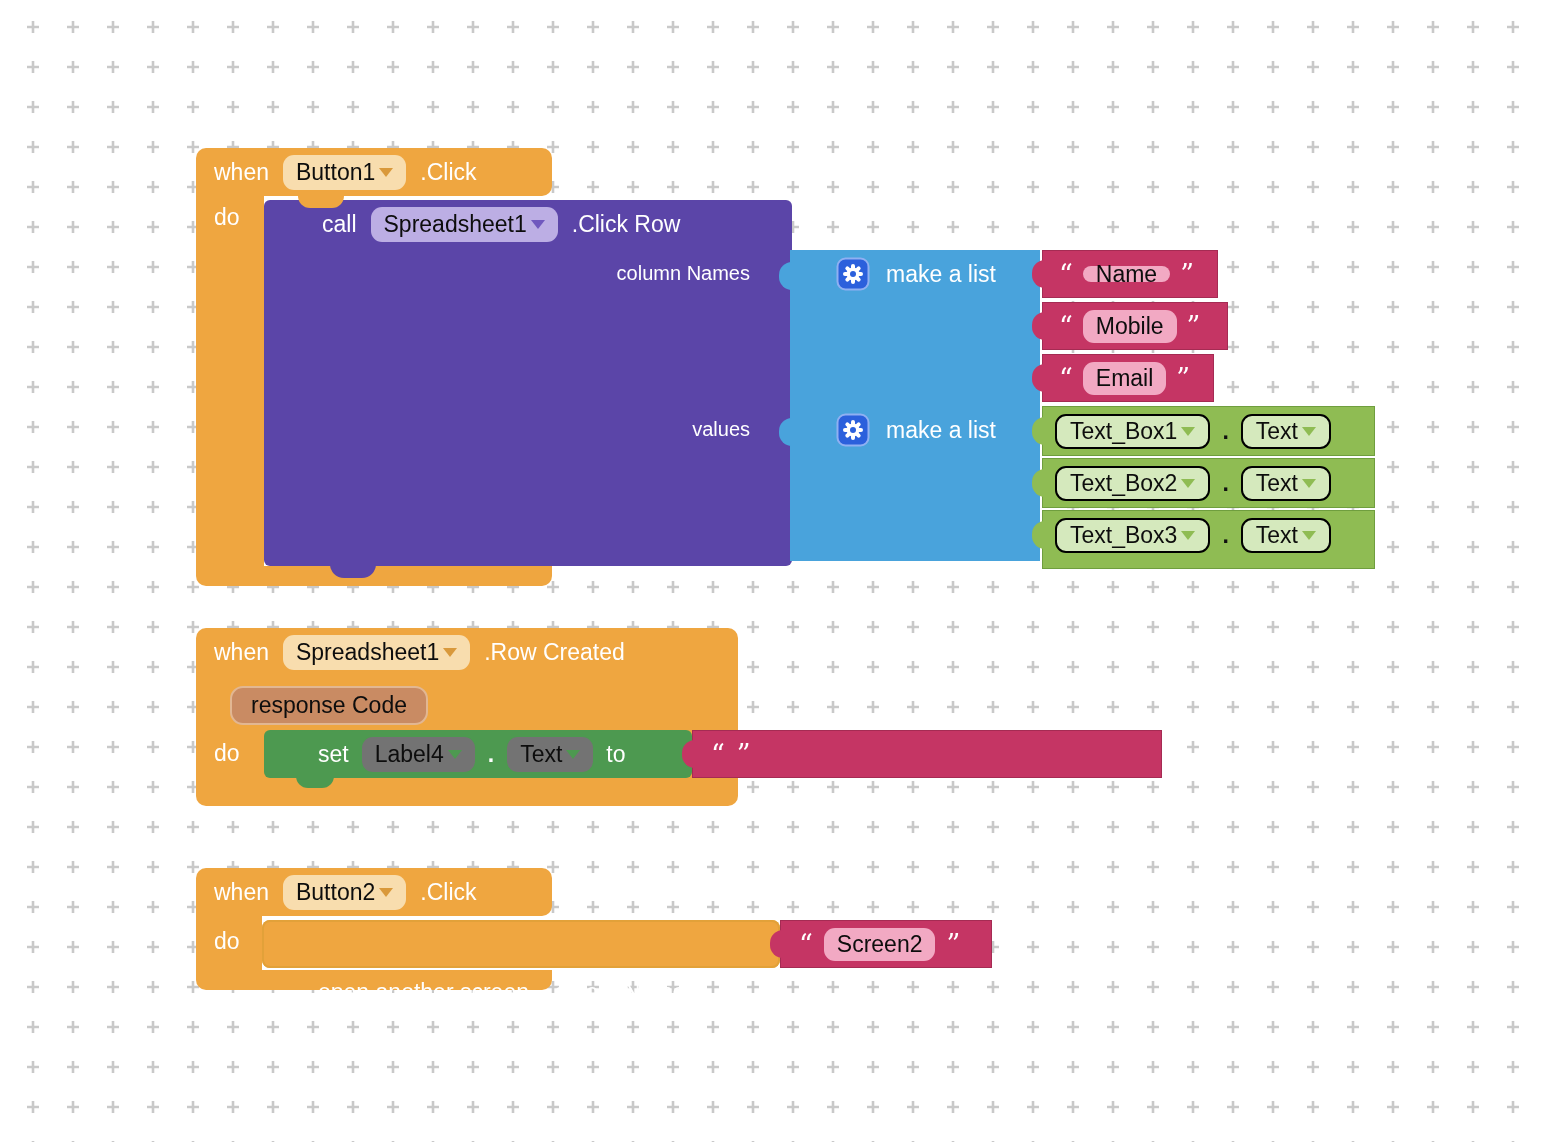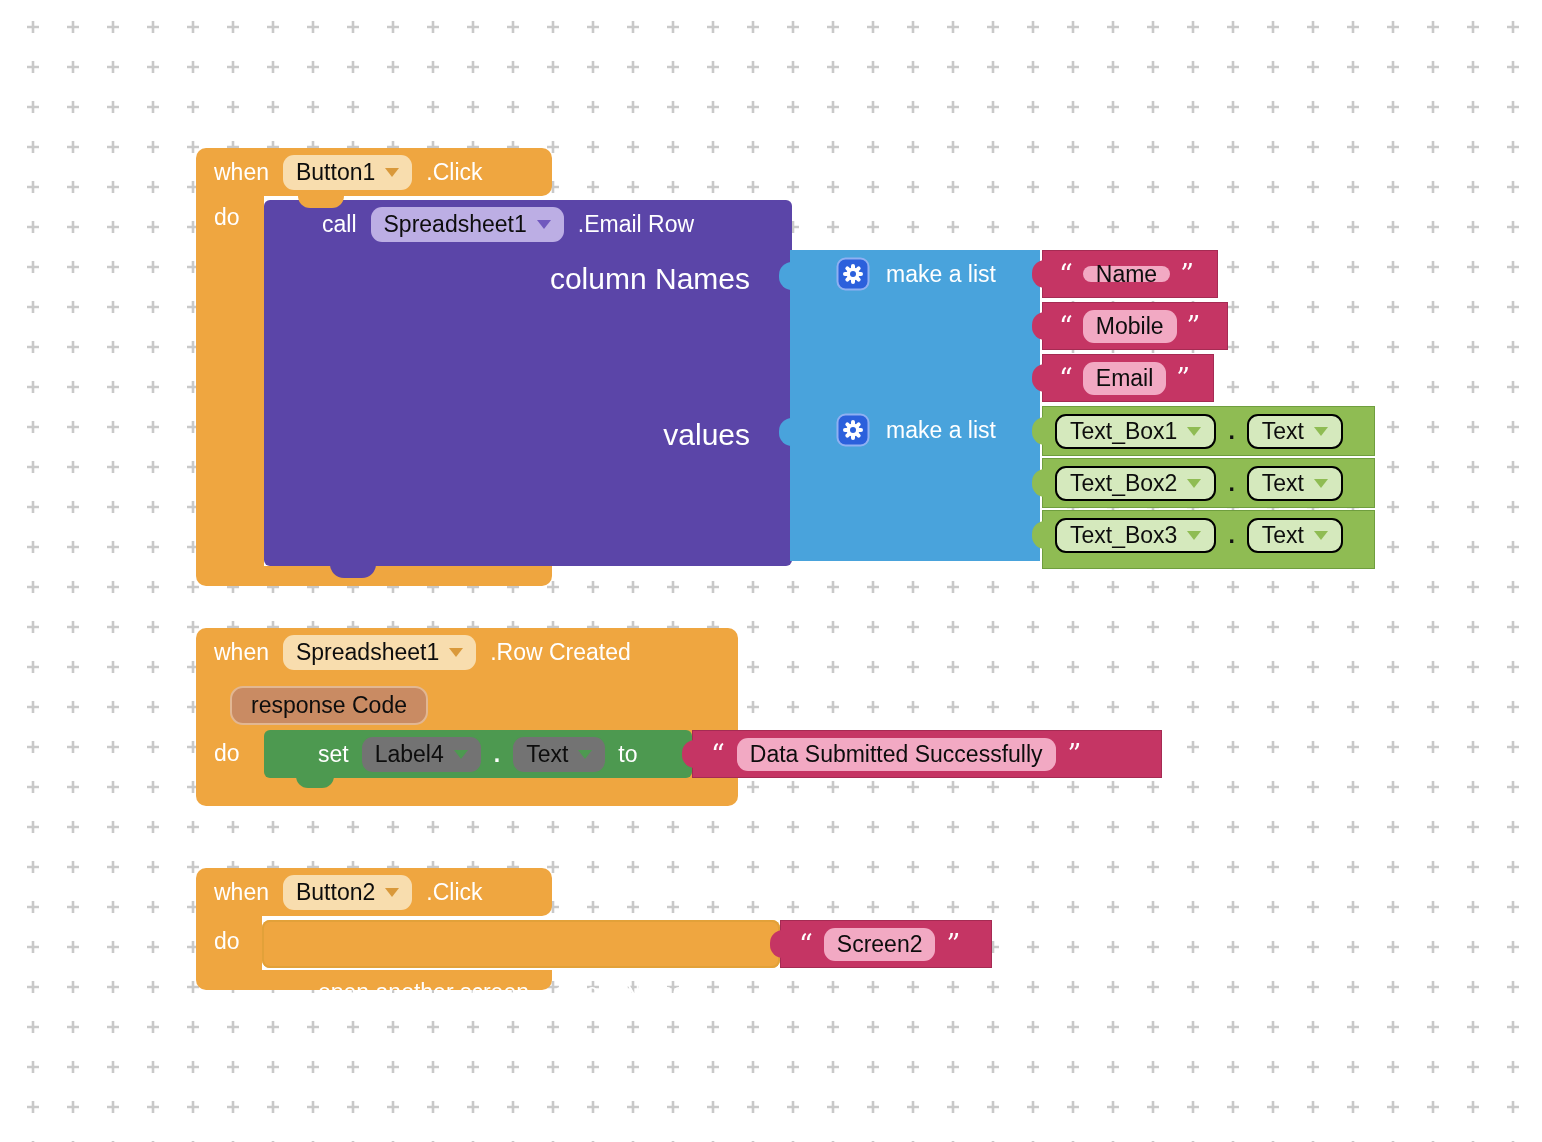--- a/index.html
+++ b/index.html
@@ -16,21 +16,21 @@
   .blue{background:#49A3DC;}
   .pink{background:#C53564;border:1px solid #A52B53;}
   .getter{background:#8FBC53;border:1px solid #6F9E3E;}
   .dgreen{background:#4D9950;}
   
   .wlbl{color:#ffffff;font-size:23px;line-height:1;white-space:nowrap;}
   .dot{color:#101010;font-size:23px;font-weight:bold;line-height:1;}
   .q{color:#ffffff;font-size:27px;line-height:1;font-family:"DejaVu Serif",serif;}
   
   .fld{
-    display:inline-flex;align-items:center;gap:10px;height:35px;
+    display:inline-flex;align-items:center;gap:4px;height:35px;
     border-radius:11px;padding:0 13px;font-size:23px;color:#0d0d0d;
     box-sizing:border-box;white-space:nowrap;
   }
   .fld-orange{background:#F8DDAE;}
   .fld-purple{background:#BCAEE4;}
   .fld-lgreen{background:#D5E9BD;border:2px solid #000000;}
   .fld-dgreen{background:#737373;}
   .fld-pink{background:#F2A9C3;}
   
   .arr{width:0;height:0;border-left:7px solid transparent;border-right:7px solid transparent;border-top:9px solid #000;display:inline-block;}
@@ -39,21 +39,21 @@
   .arr-green{border-top-color:#8FBC53;}
   .arr-dgreen{border-top-color:#4D9950;}
   
   .hrow{display:flex;align-items:center;gap:14px;height:48px;padding-left:18px;}
   .hrow-tight{display:flex;align-items:center;gap:14px;height:48px;padding-left:14px;}
   .bump{position:absolute;border-radius:0 0 17px 17px;z-index:4;}
   .tab{position:absolute;left:-11px;width:13px;height:28px;border-radius:14px 0 0 14px;z-index:3;}
   .pink .tab{background:#C53564;top:9px;}
   .getter .tab{background:#8FBC53;top:10px;}
   .blue .tab{background:#49A3DC;top:12px;}
-  .arglbl{position:absolute;right:42px;color:#fff;font-size:30px;white-space:nowrap;}
+  .arglbl{position:absolute;right:42px;color:#fff;font-size:20px;white-space:nowrap;}
   .param-pill{
     position:absolute;left:34px;top:58px;background:#C98B63;border:2px solid #E2B792;
     border-radius:13px;padding:4px 19px;font-size:23px;color:#0d0d0d;white-space:nowrap;
   }
   .z1{z-index:1;} .z2{z-index:2;padding-left:32px;} .z3{z-index:3;}
 </style>
 </head>
 <body>
 
 <div class="canvas">
@@ -83,21 +83,21 @@
   <div class="piece orange z1" style="left:196px;top:566px;width:356px;height:20px;border-radius:0 0 10px 10px;"></div>
   <div class="bump orange" style="left:298px;top:196px;width:46px;height:12px;"></div>
 
   <div class="piece purple z2" style="left:264px;top:200px;width:528px;height:366px;border-radius:6px;">
     <div class="hrow" style="padding-left:26px;">
       <span class="wlbl">call</span>
       <span class="fld fld-purple">
         <span>Spreadsheet1</span>
         <span class="arr arr-purple"></span>
       </span>
-      <span class="wlbl">.Email Row</span>
+      <span class="wlbl">.Click Row</span>
     </div>
     <span class="arglbl" style="top:62px;">column Names</span>
     <span class="arglbl" style="top:218px;">values</span>
   </div>
   <div class="bump purple" style="left:330px;top:564px;width:46px;height:14px;"></div>
 
   <div class="piece blue z2" style="left:790px;top:250px;width:250px;height:156px;">
     <span class="tab"></span>
     <div class="hrow-tight" style="gap:16px;">
       <svg width="34" height="34" viewBox="0 0 34 34">
@@ -237,23 +237,20 @@
       </span>
       <span class="wlbl">to</span>
     </div>
   </div>
   <div class="bump dgreen" style="left:296px;top:776px;width:38px;height:12px;"></div>
 
   <div class="piece pink z3" style="left:692px;top:730px;width:470px;height:48px;">
     <span class="tab"></span>
     <div class="hrow-tight" style="gap:12px;padding-left:18px;height:46px;">
       <span class="q">“</span>
-      <span class="fld fld-pink" style="height:33px;">
-        <span>Data Submitted Successfully</span>
-      </span>
       <span class="q">”</span>
     </div>
   </div>
 
   <div class="piece orange z1" style="left:196px;top:868px;width:356px;height:48px;border-radius:10px 10px 10px 0;">
     <div class="hrow">
       <span class="wlbl">when</span>
       <span class="fld fld-orange">
         <span>Button2</span>
         <span class="arr arr-orange"></span>

